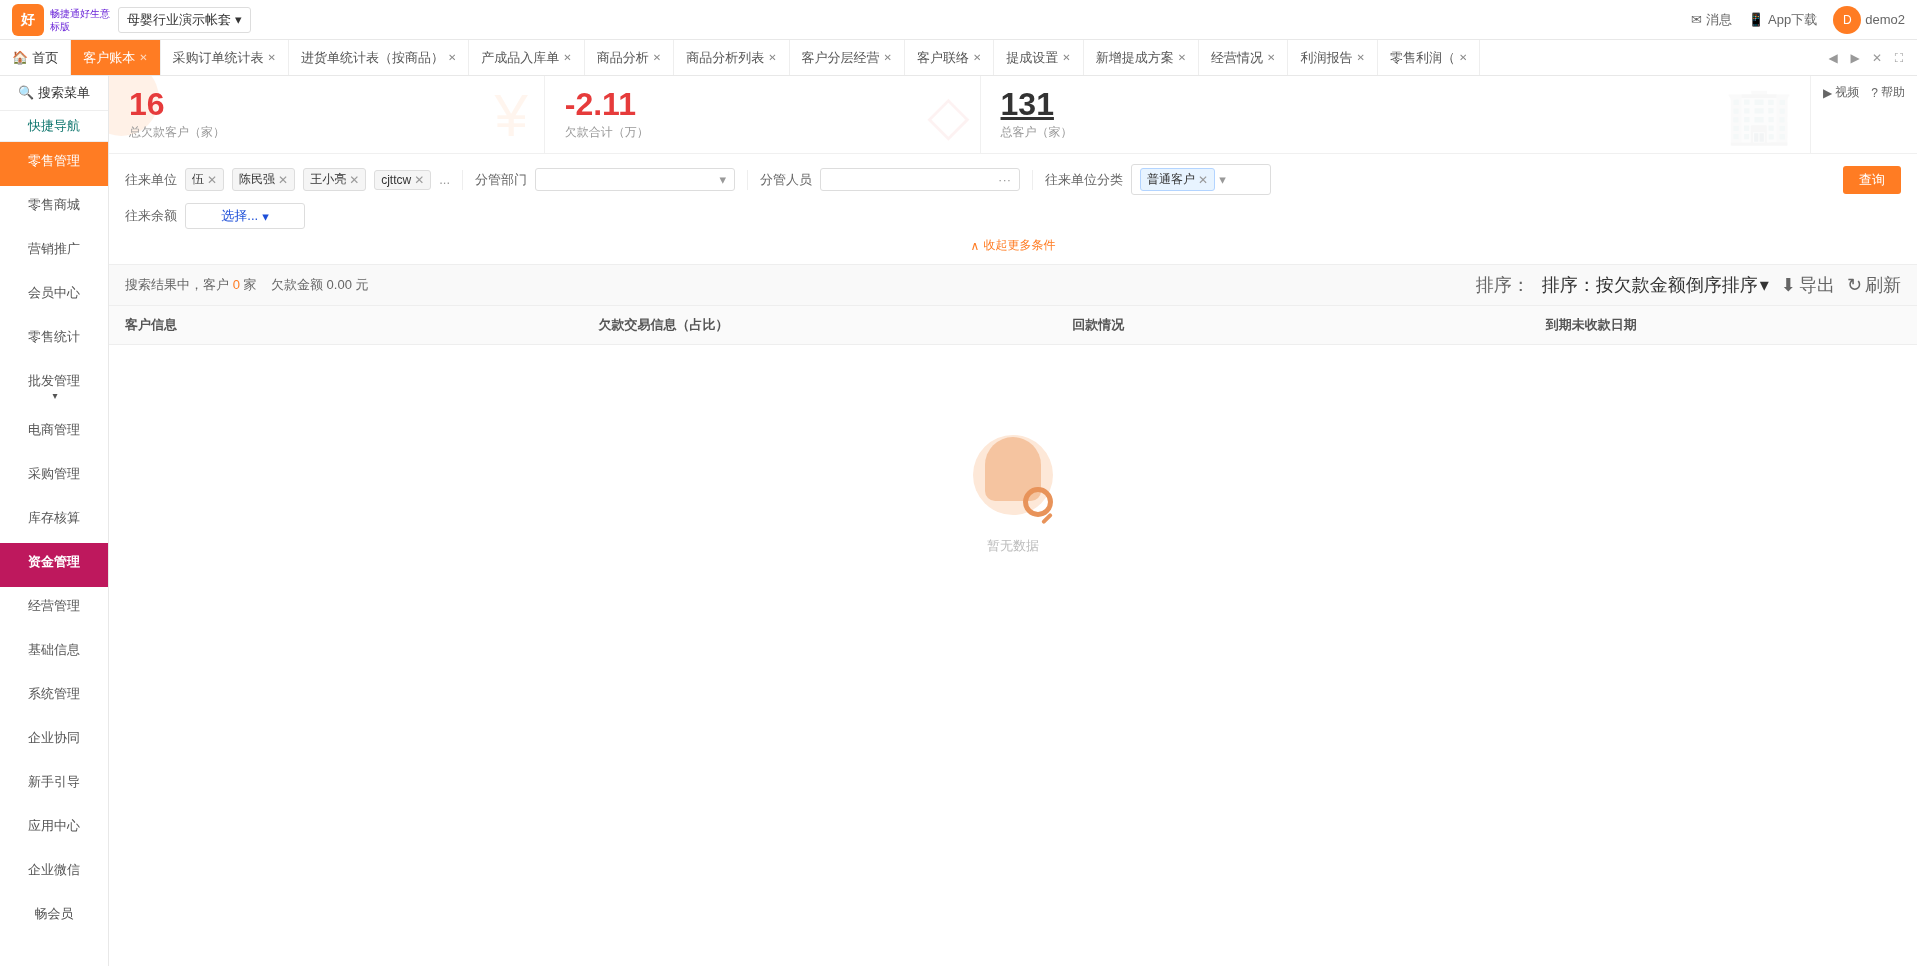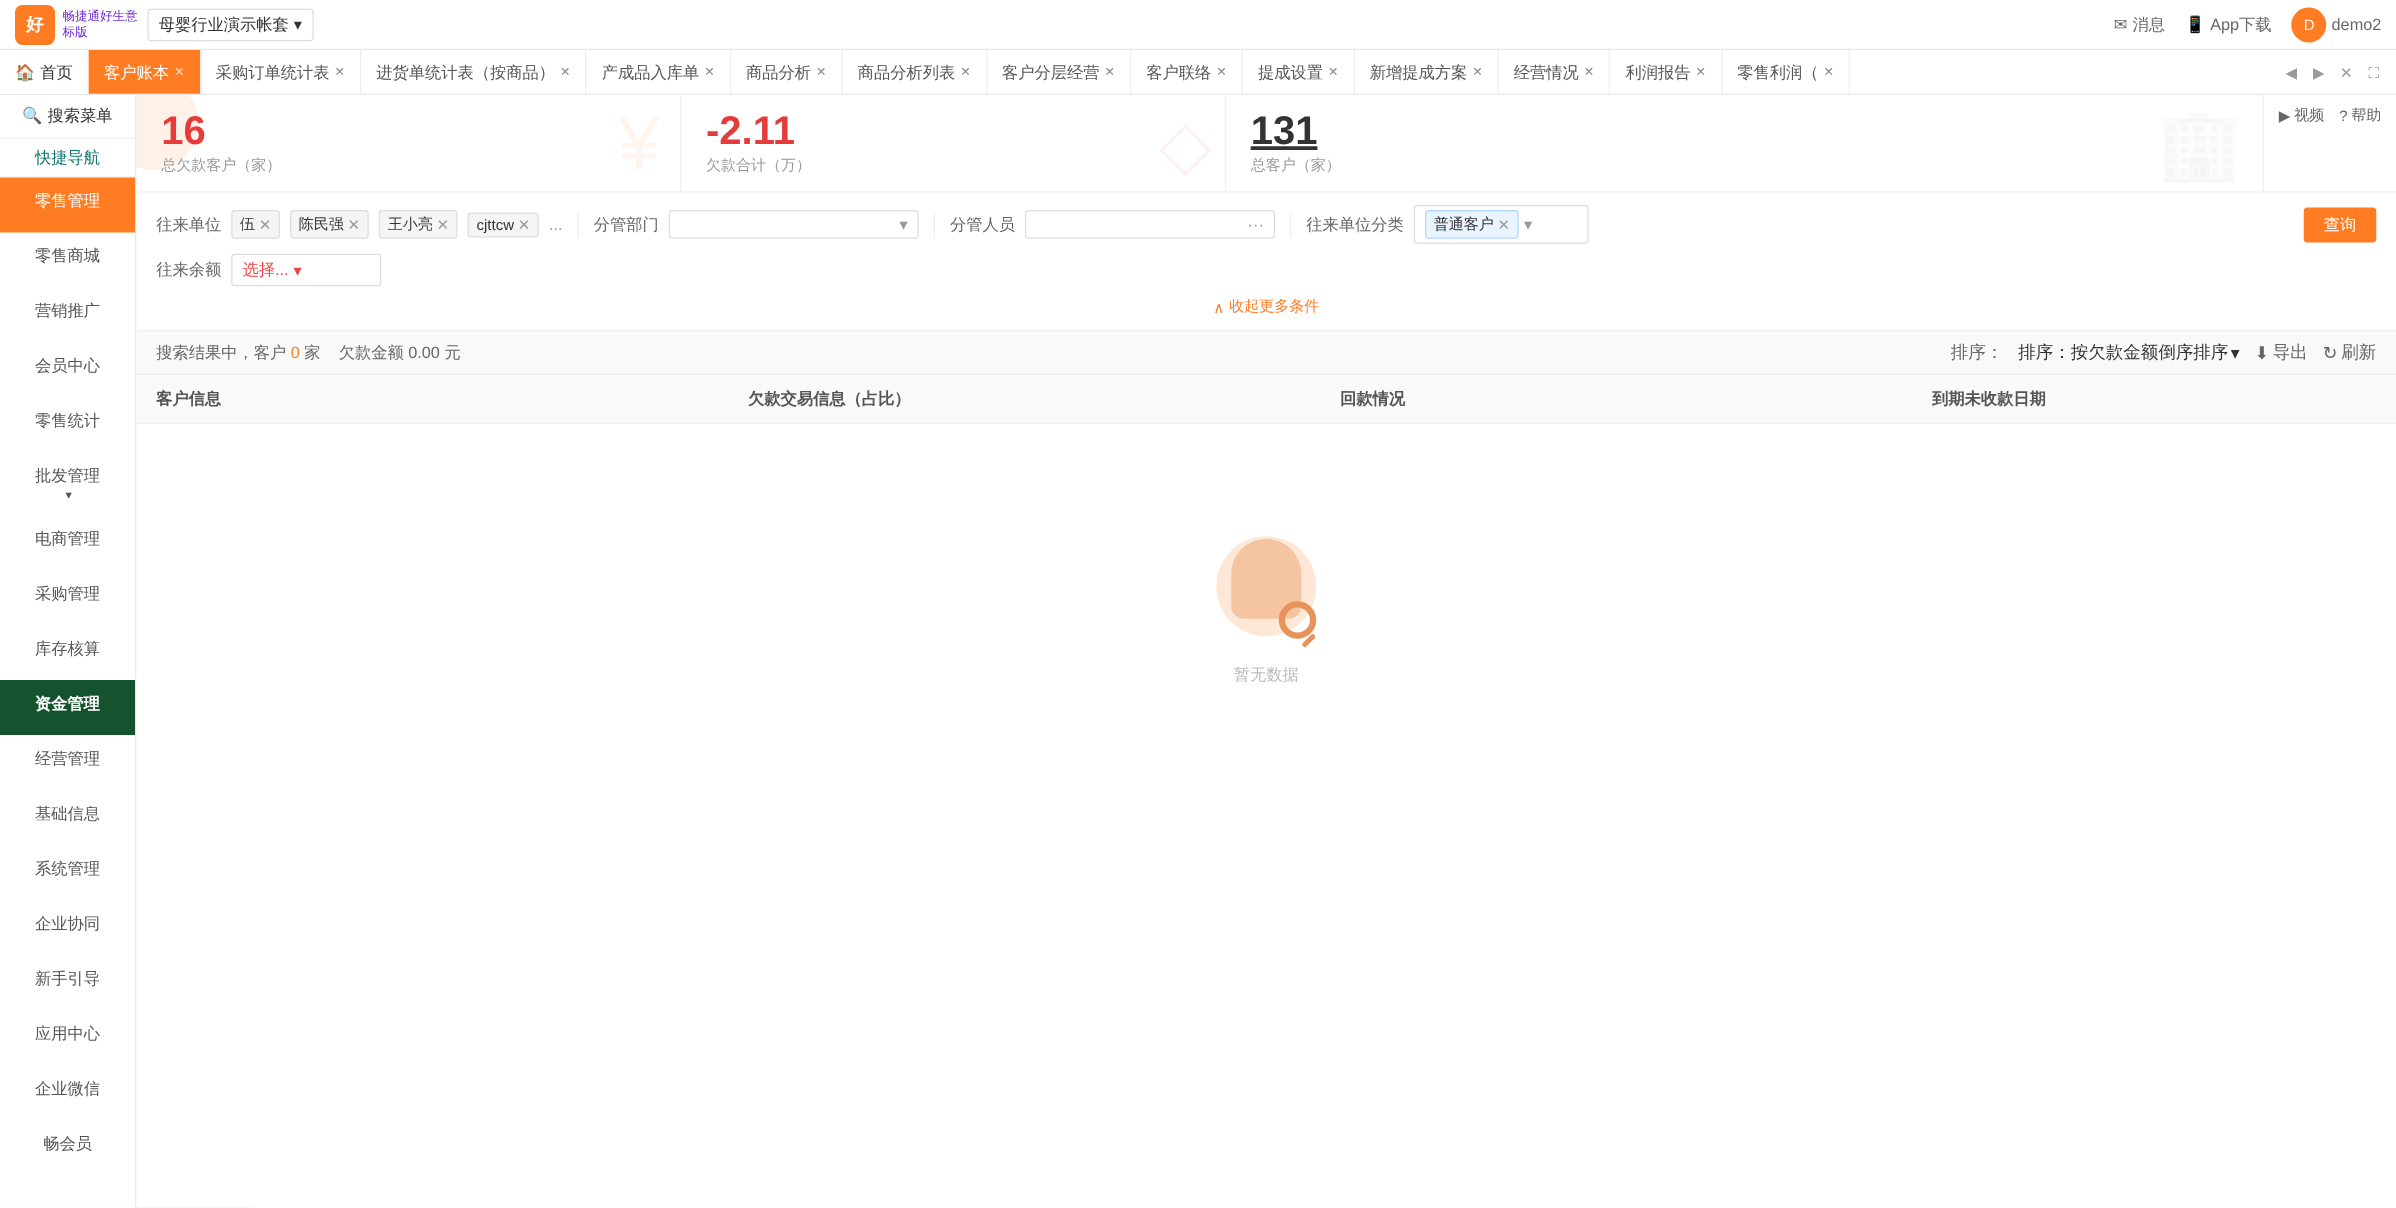--- a/index.html
+++ b/index.html
@@ -273,21 +273,21 @@
       display: flex;
       align-items: center;
       justify-content: space-between;
       border-top: 1px solid #eee;
       border-bottom: 1px solid #eee;
     }
     .result-info { font-size: 13px; color: #666; }
     .result-info span.num { color: #ff7c23; }
     .result-actions {
       display: flex; gap: 12px; align-items: center;
-      font-size: 14px; color: #666;
+      font-size: 18px; color: #666;
     }
     .result-actions .sort-select {
       color: #333; cursor: pointer; display: flex; align-items: center; gap: 2px;
     }
     .result-actions .action-link {
       display: flex; align-items: center; gap: 3px; cursor: pointer; color: #666;
     }
 
     
     .data-table {
@@ -443,21 +443,21 @@
     </div>
     <div class="sidebar-item">
       <span>电商管理</span>
     </div>
     <div class="sidebar-item">
       <span>采购管理</span>
     </div>
     <div class="sidebar-item">
       <span>库存核算</span>
     </div>
-    <div class="sidebar-item active-sub" style="background:#14532d;color:#fff;">
+    <div class="sidebar-item active-sub" style="background:#be185d;color:#fff;">
       <span>资金管理</span>
     </div>
     <div class="sidebar-item">
       <span>经营管理</span>
     </div>
     <div class="sidebar-item">
       <span>基础信息</span>
     </div>
     <div class="sidebar-item">
       <span>系统管理</span>
@@ -561,21 +561,21 @@
             <span class="x">✕</span>
           </div>
           <span>▾</span>
         </div>
 
         <button class="query-btn">查询</button>
       </div>
 
       <div class="filter-row">
         <span class="filter-label">往来余额</span>
-        <div class="filter-dropdown" style="min-width:120px;color:#ef4444;">
+        <div class="filter-dropdown" style="min-width:120px;color:#1d4ed8;justify-content:center;">
           <span>选择...</span>
           <span>▾</span>
         </div>
       </div>
 
       <div class="collapse-btn">
         <span>∧</span>
         <span>收起更多条件</span>
       </div>
     </div>

